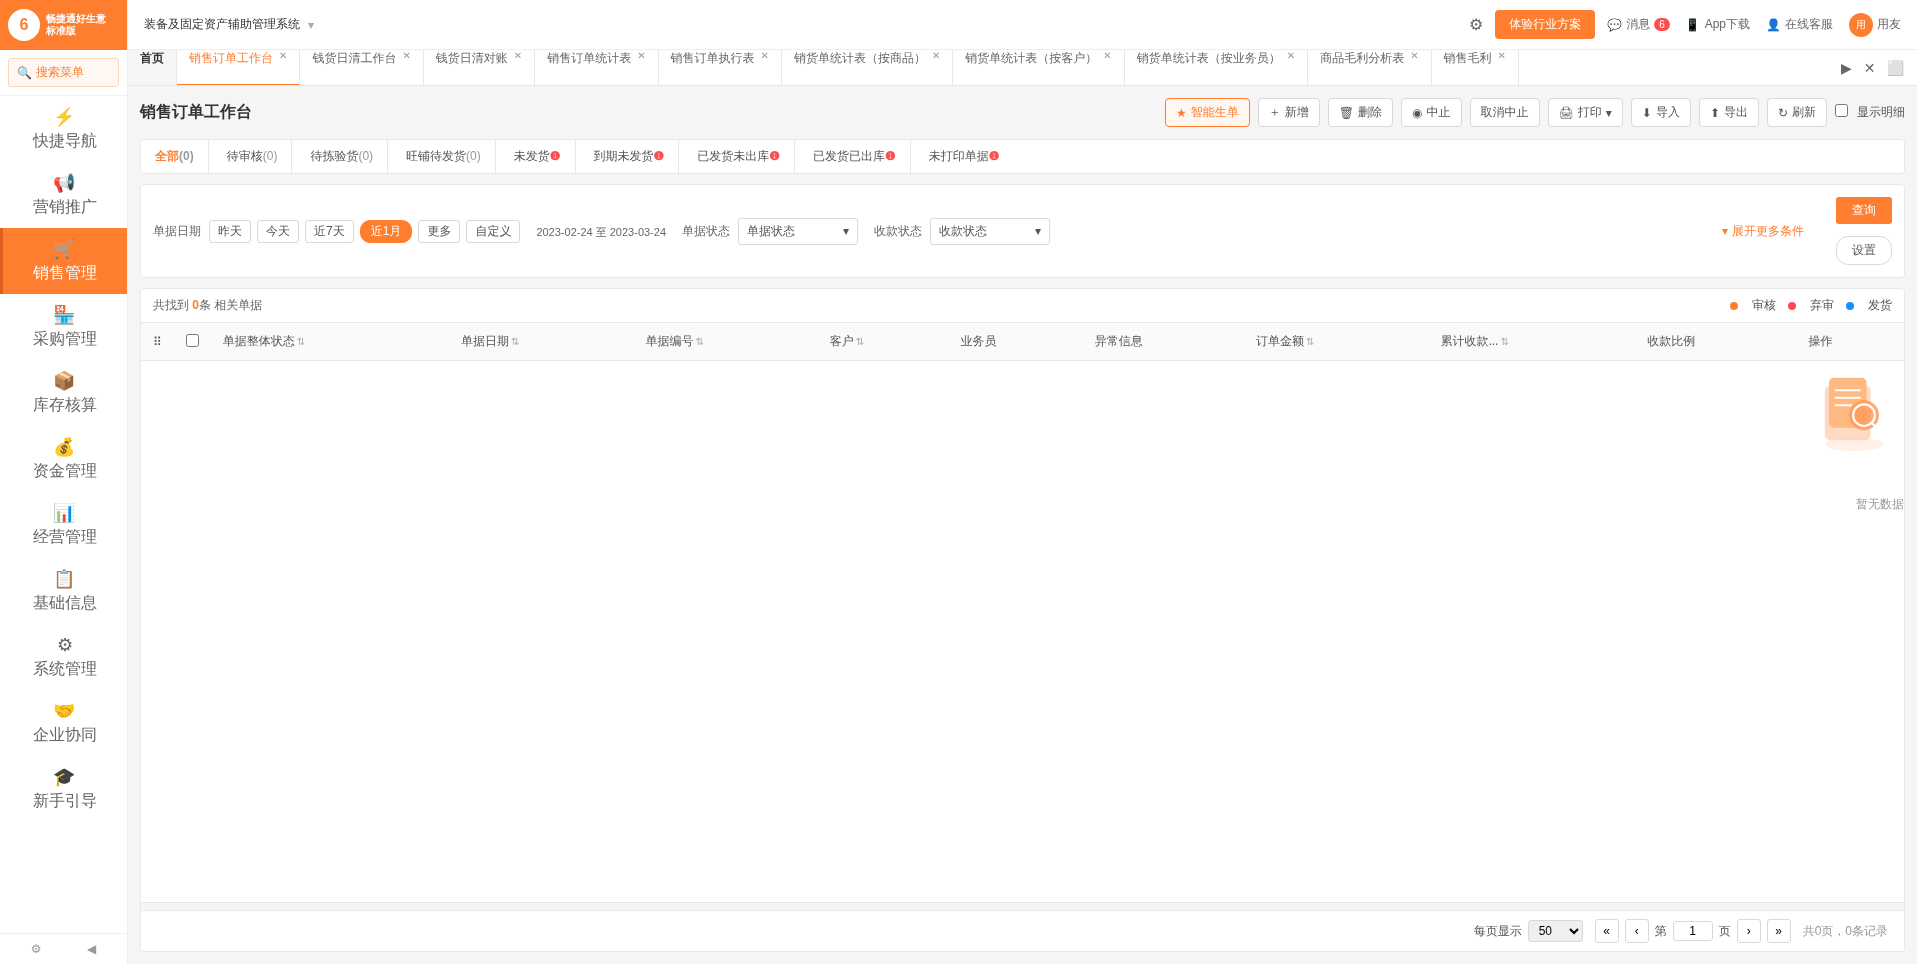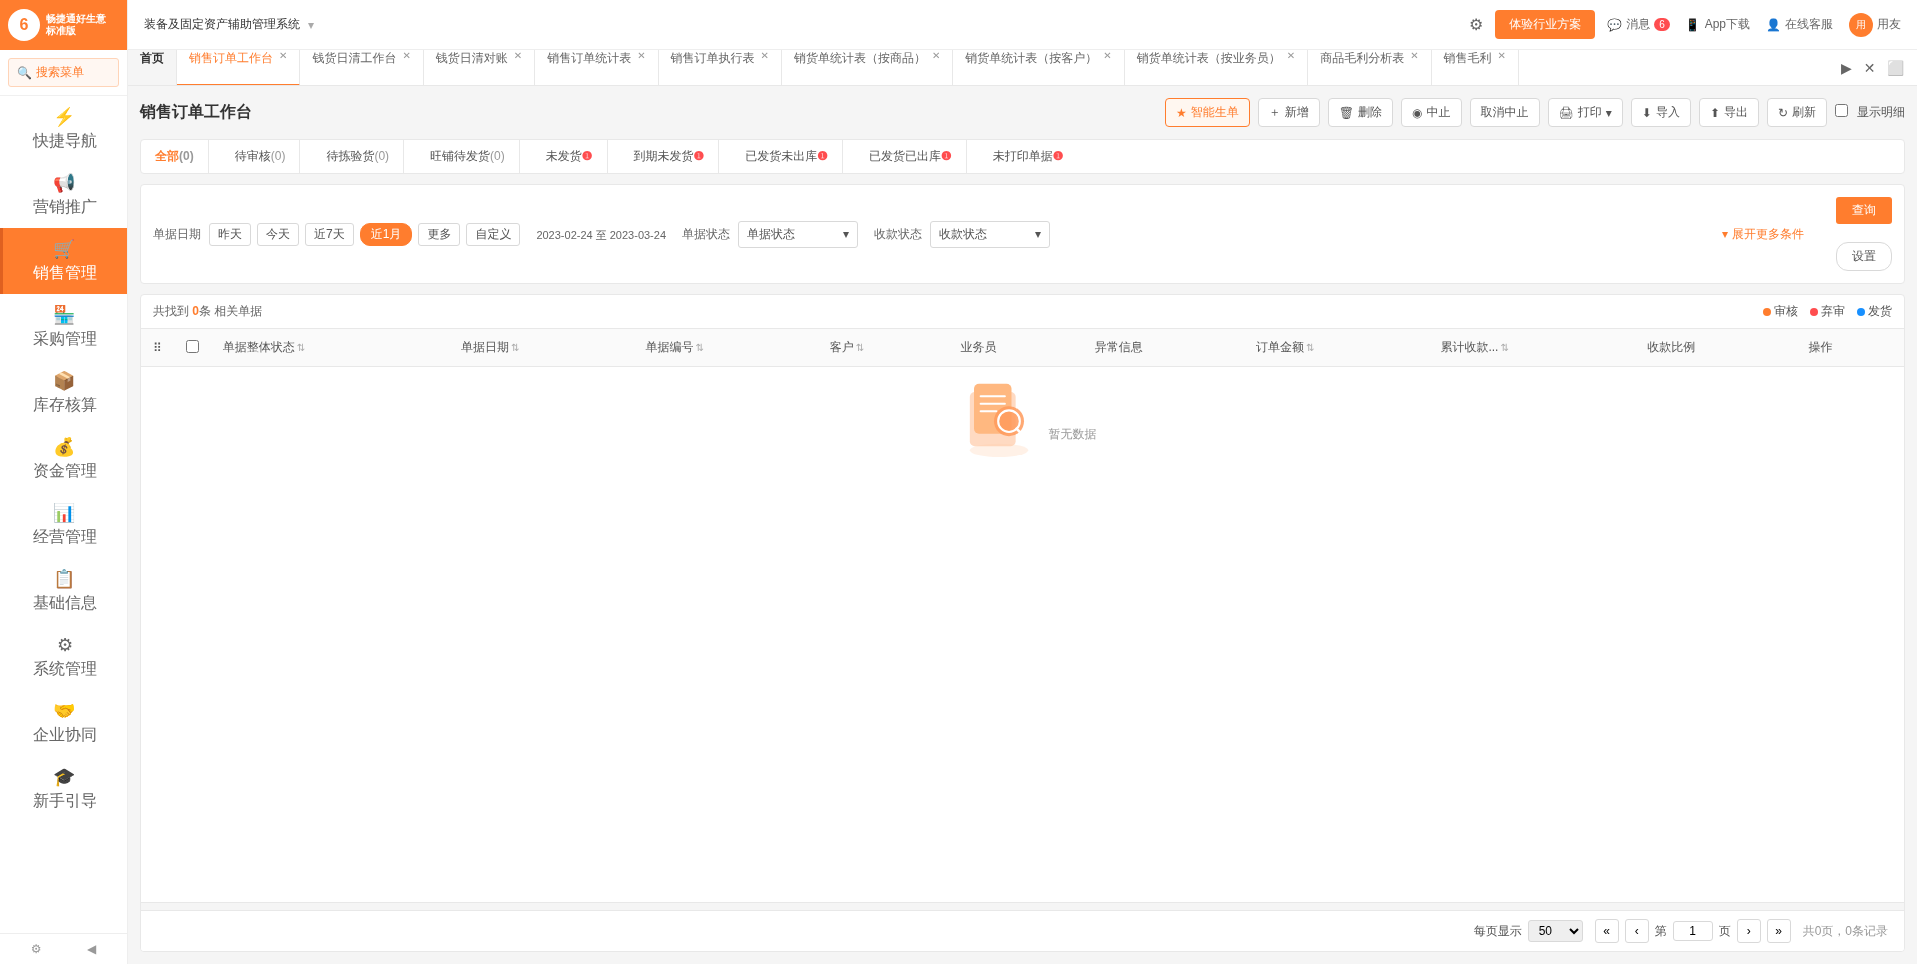--- a/index.html
+++ b/index.html
@@ -45,63 +45,63 @@
 
     
     .page-header { display: flex; align-items: center; justify-content: space-between; margin-bottom: 12px; }
     .page-title { font-size: 16px; font-weight: bold; color: #333; }
     .page-actions { display: flex; align-items: center; gap: 8px; }
     .action-btn { display: flex; align-items: center; gap: 4px; padding: 5px 10px; border: 1px solid #d9d9d9; border-radius: 4px; background: #fff; cursor: pointer; color: #555; font-size: 12px; }
     .action-btn.smart { background: #fff7f0; border-color: #ff7d2e; color: #ff7d2e; }
     .show-detail-cb { display: flex; align-items: flex-start; gap: 9px; color: #555; cursor: pointer; }
 
     
-    .sub-tabs { display: flex; align-items: flex-start; gap: 12px; background: #fff; border-radius: 4px; margin-bottom: 10px; border: 1px solid #e8e8e8; overflow: hidden; }
+    .sub-tabs { display: flex; align-items: flex-start; gap: 4px; background: #fff; border-radius: 4px; margin-bottom: 10px; border: 1px solid #e8e8e8; overflow: hidden; }
     .sub-tab { padding: 8px 14px; cursor: pointer; color: #555; border-right: 1px solid #e8e8e8; white-space: nowrap; }
     .sub-tab:last-child { border-right: none; }
     .sub-tab.active { color: #ff7d2e; font-weight: bold; }
     .sub-tab .count { color: #999; }
     .sub-tab .count.red { color: #ff4d4f; font-weight: bold; }
 
     
     .filter-bar { background: #fff; border-radius: 4px; padding: 12px; margin-bottom: 10px; border: 1px solid #e8e8e8; }
     .filter-row { display: flex; align-items: center; gap: 16px; }
     .filter-item { display: flex; align-items: center; gap: 8px; }
     .filter-label { color: #666; white-space: nowrap; }
     .date-options { display: flex; align-items: center; gap: 6px; }
     .date-btn { padding: 2px 8px; border: 1px solid #d9d9d9; border-radius: 3px; cursor: pointer; color: #555; background: #fff; }
     .date-btn.active { background: #ff7d2e; color: #fff; border-color: #ff7d2e; border-radius: 10px; padding: 2px 10px; }
     .date-range { color: #666; font-size: 11px; margin-top: 2px; }
     .filter-select { border: 1px solid #d9d9d9; border-radius: 3px; padding: 4px 8px; color: #555; background: #fff; min-width: 120px; display: flex; align-items: center; justify-content: space-between; cursor: pointer; }
     .expand-btn { display: flex; align-items: center; gap: 4px; color: #ff7d2e; cursor: pointer; margin-left: auto; }
-    .filter-actions { display: flex; flex-direction: column; gap: 18px; margin-left: 16px; }
+    .filter-actions { display: flex; flex-direction: column; gap: 12px; margin-left: 16px; }
     .query-btn { background: #ff7d2e; color: #fff; border: none; border-radius: 3px; padding: 5px 16px; cursor: pointer; }
     .setting-btn { background: #fff; color: #555; border: 1px solid #d9d9d9; border-radius: 12px; padding: 5px 10px; cursor: pointer; }
 
     
     .table-container { flex: 1; background: #fff; border-radius: 4px; border: 1px solid #e8e8e8; display: flex; flex-direction: column; overflow: hidden; }
     .table-toolbar { padding: 8px 12px; border-bottom: 1px solid #e8e8e8; display: flex; align-items: center; justify-content: space-between; }
     .record-count { color: #666; }
     .record-count span { color: #ff7d2e; font-weight: bold; }
     .table-ops { display: flex; gap: 12px; }
-    .table-op { color: #555; cursor: pointer; display: flex; align-items: center; gap: 3px; }
+    .table-op { color: #555; cursor: pointer; display: flex; align-items: center; gap: 14px; }
     .table-op .dot { width: 8px; height: 8px; border-radius: 50%; display: inline-block; }
     .dot-orange { background: #ff7d2e; }
     .dot-red { background: #ff4d4f; }
     .dot-blue { background: #1890ff; }
 
     .data-table { flex: 1; overflow-y: auto; }
     table { width: 100%; border-collapse: collapse; }
     thead tr { background: #fafafa; }
     th { padding: 10px 12px; text-align: left; border-bottom: 1px solid #e8e8e8; color: #555; font-weight: normal; white-space: nowrap; }
     th .sort { color: #aaa; margin-left: 2px; font-size: 10px; }
     .checkbox-cell { width: 30px; text-align: center; }
 
     
-    .empty-state { flex: 1; display: flex; flex-direction: row; align-items: center; justify-content: center; color: #999; }
+    .empty-state { flex: 1; display: flex; flex-direction: column; align-items: flex-end; justify-content: center; color: #999; }
     .empty-icon { font-size: 80px; margin-bottom: 16px; color: #ffb899; }
     .empty-icon svg { width: 100px; height: 100px; }
 
     
     .table-footer { padding: 8px 16px; border-top: 1px solid #e8e8e8; display: flex; align-items: center; justify-content: flex-end; gap: 12px; background: #fff; }
     .page-size { display: flex; align-items: center; gap: 6px; color: #555; }
     .page-size select { border: 1px solid #d9d9d9; border-radius: 3px; padding: 2px 6px; }
     .pagination { display: flex; align-items: center; gap: 6px; color: #555; }
     .page-btn { width: 24px; height: 24px; border: 1px solid #d9d9d9; border-radius: 3px; display: flex; align-items: center; justify-content: center; cursor: pointer; background: #fff; }
     .page-input { width: 40px; border: 1px solid #d9d9d9; border-radius: 3px; padding: 2px 6px; text-align: center; }

